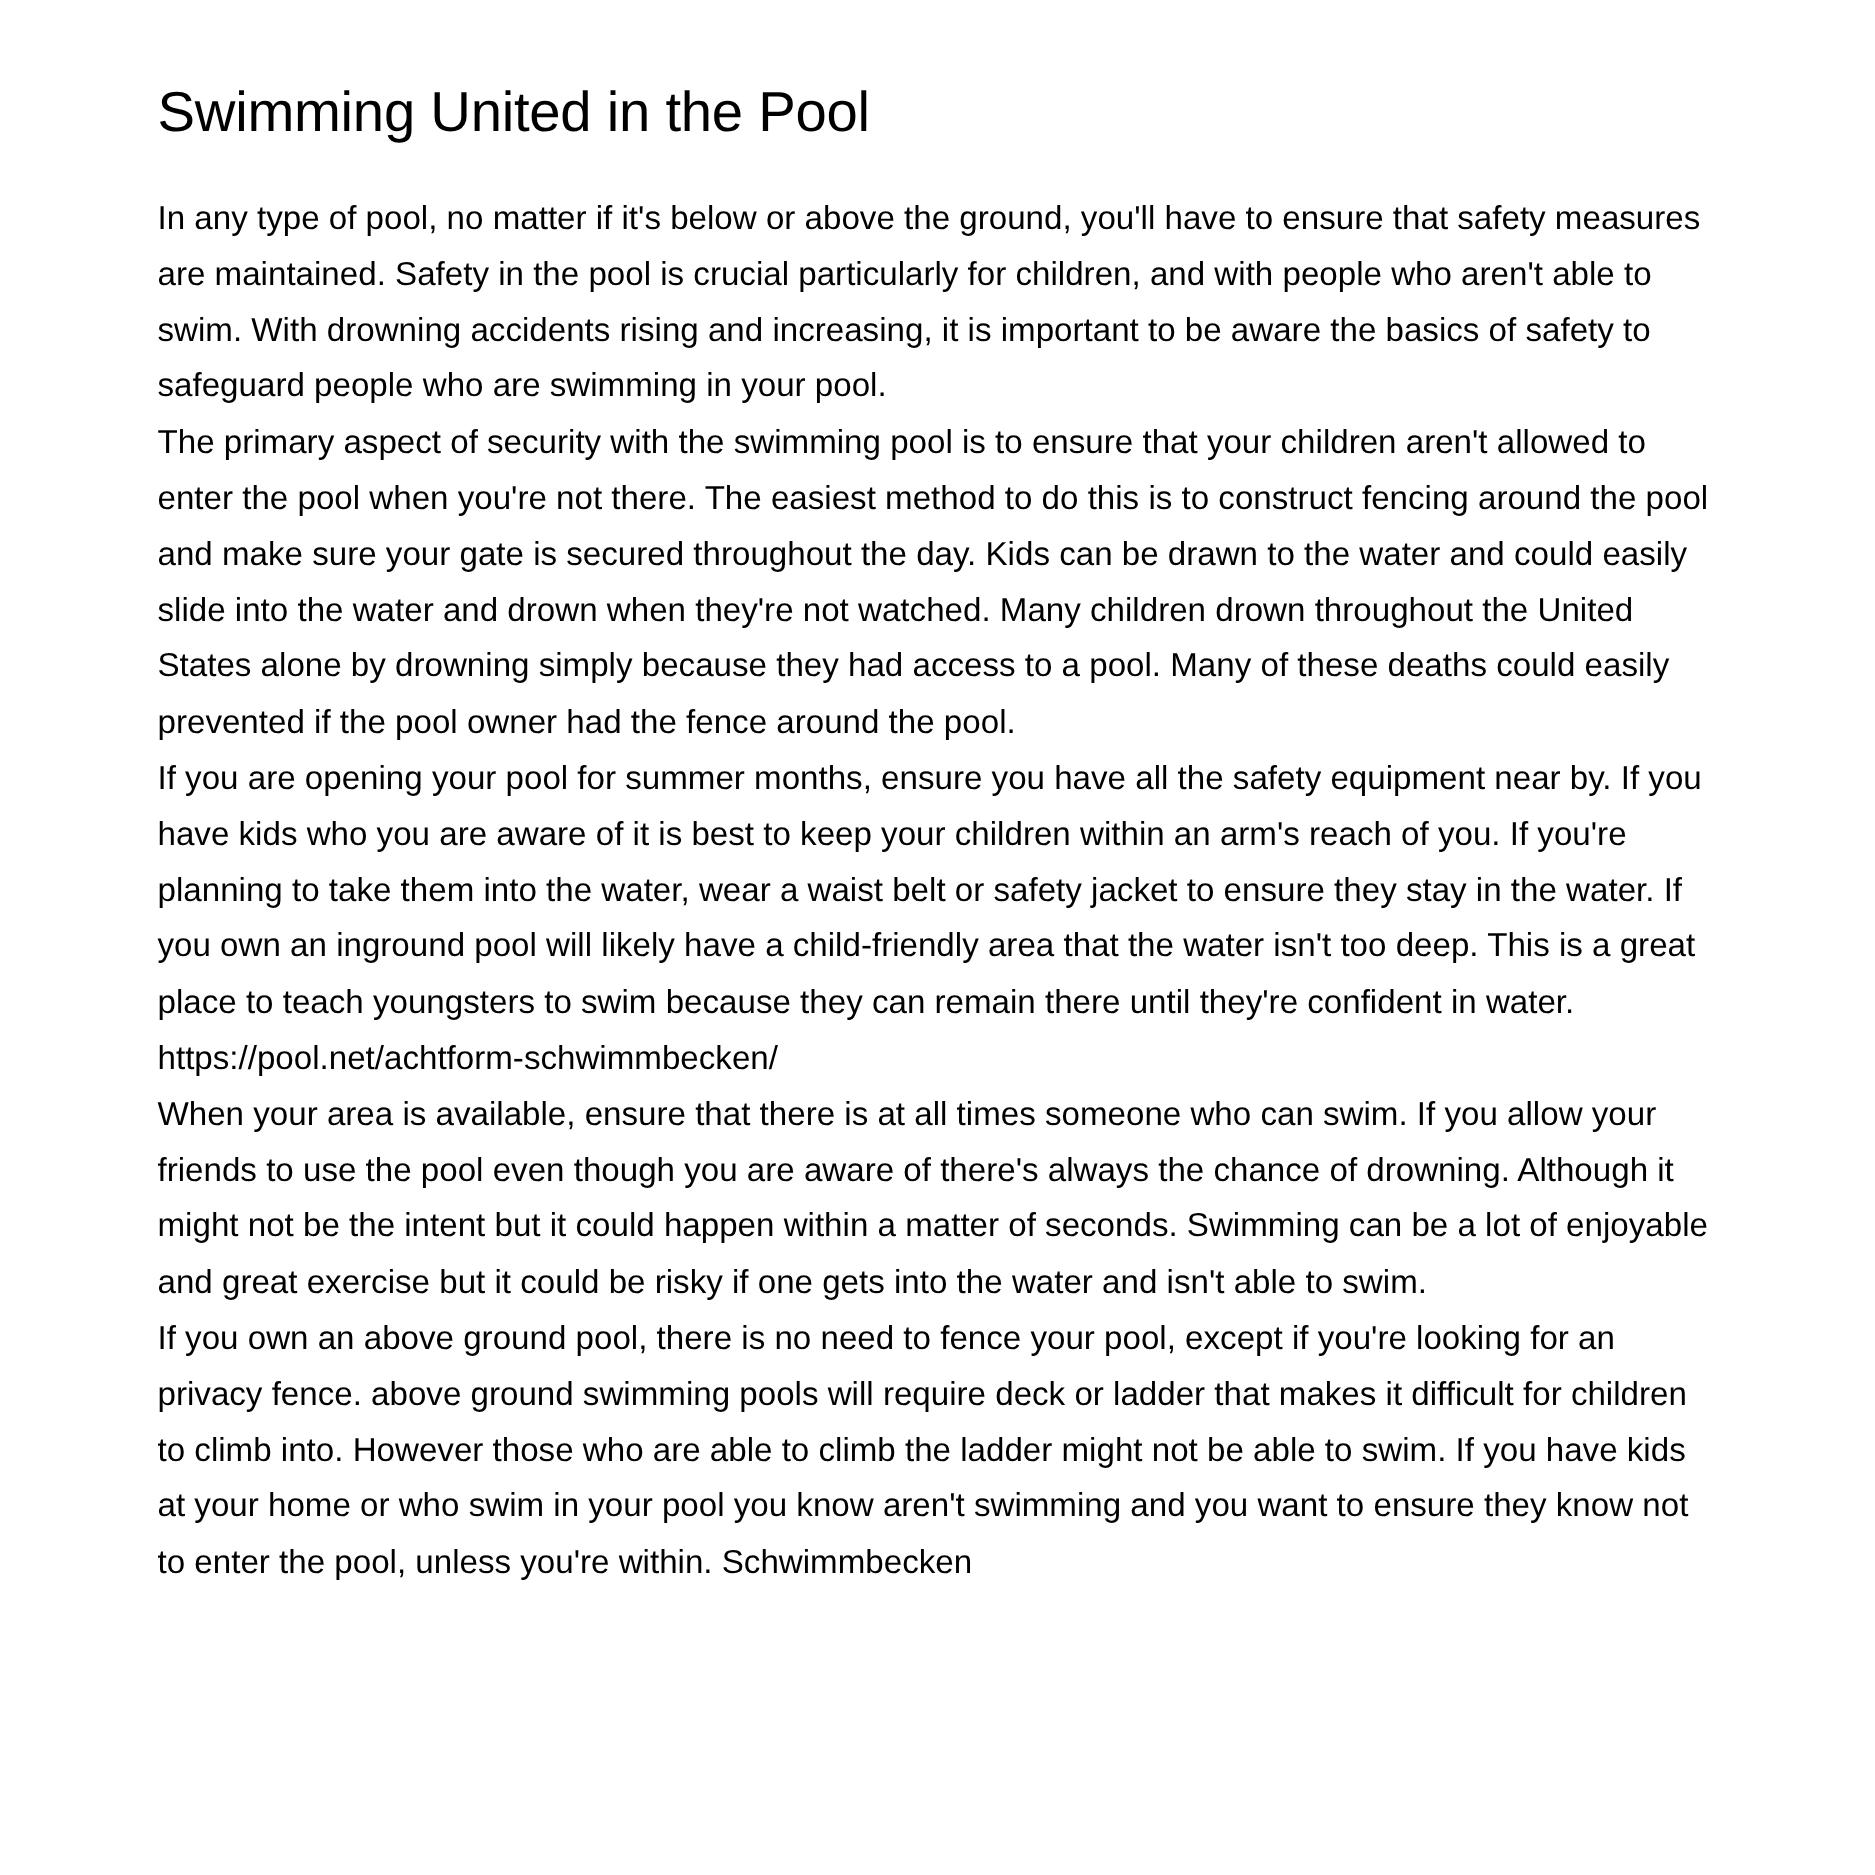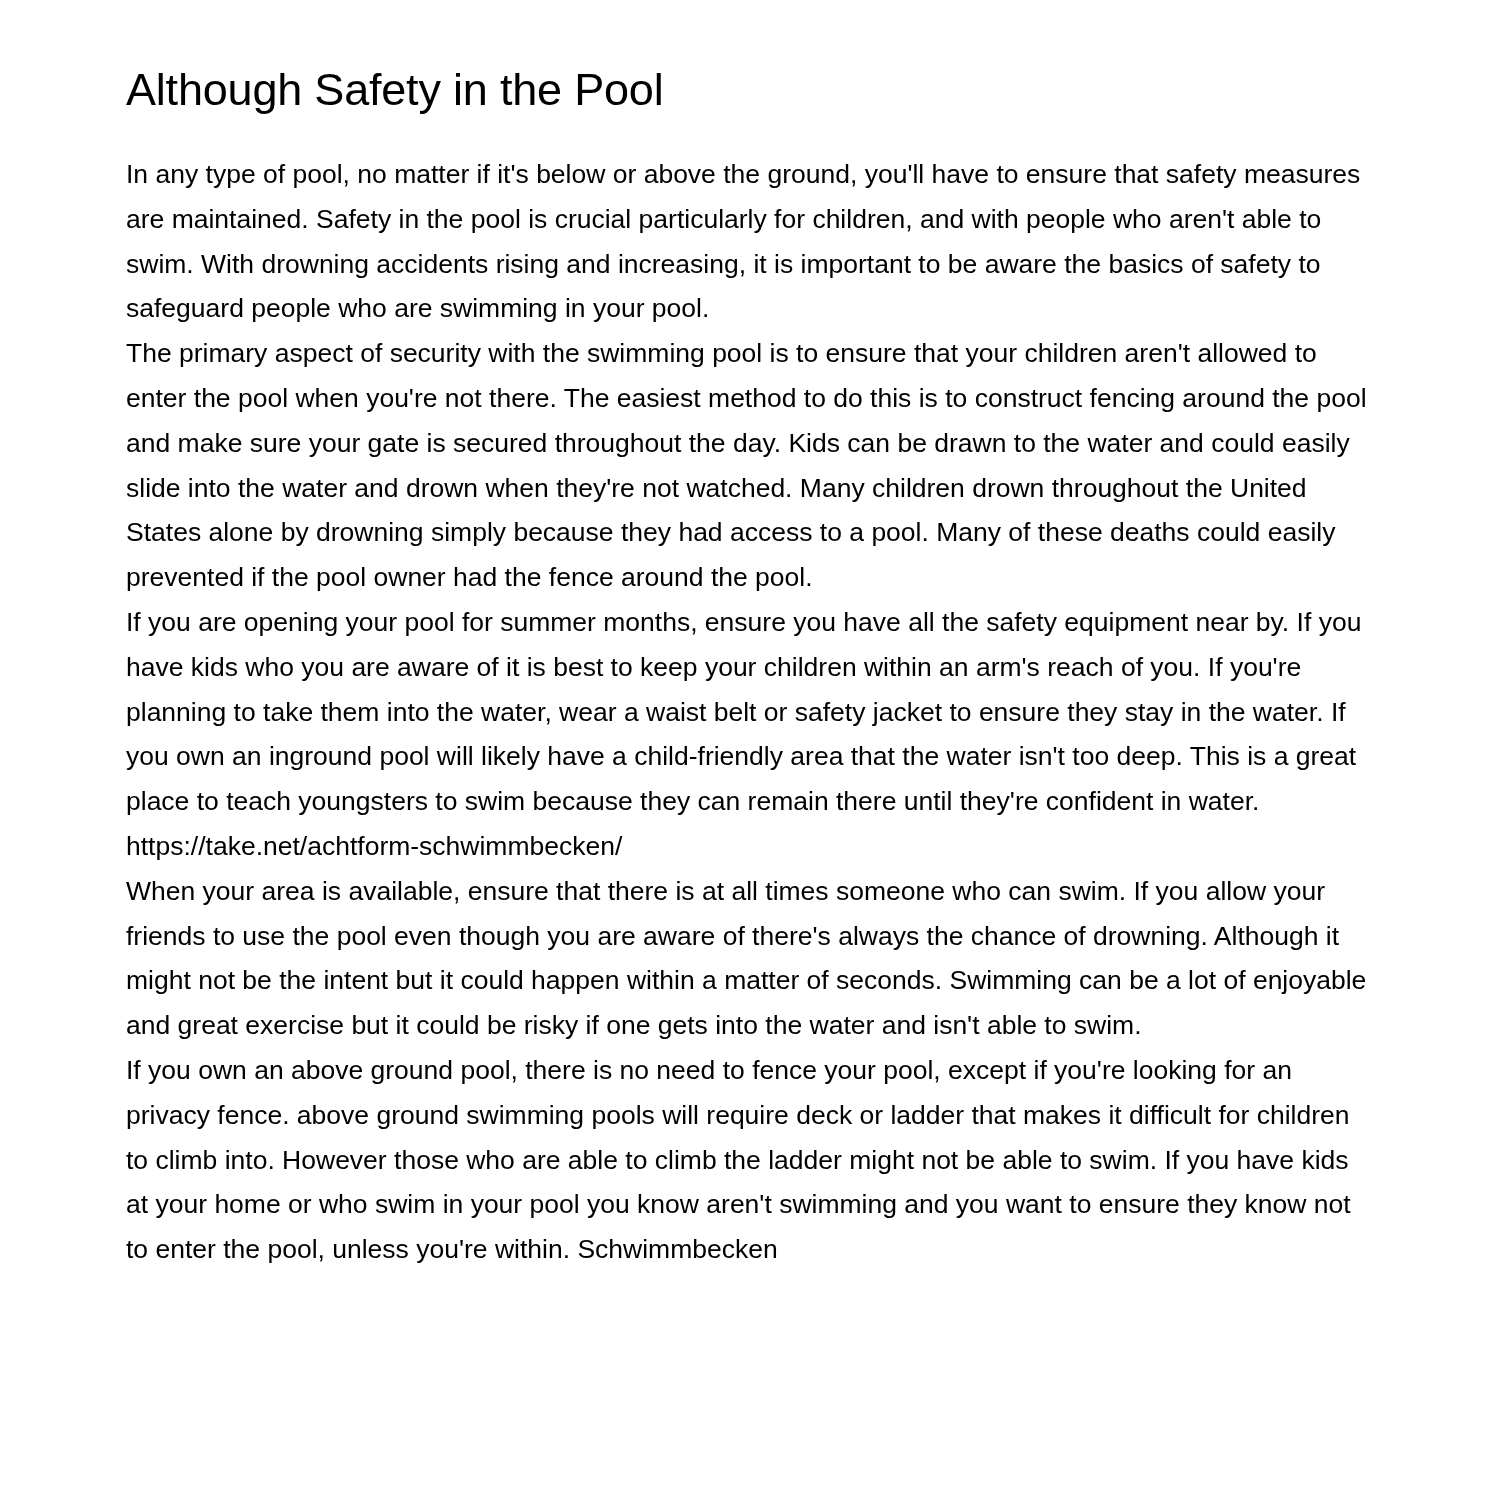--- a/index.html
+++ b/index.html
@@ -60,26 +60,26 @@
     white-space: nowrap;
   }
 </style>
 </head>
 <body>
 
 <div class="page">
 
   <div class="doc-body">
 
-    <h1 class="doc-title">Although Safety in the Pool</h1>
+    <h1 class="doc-title">Swimming United in the Pool</h1>
 
     <div class="paragraphs">
       <p class="para">In any type of pool, no matter if it's below or above the ground, you'll have to ensure that safety measures are maintained. Safety in the pool is crucial particularly for children, and with people who aren't able to swim. With drowning accidents rising and increasing, it is important to be aware the basics of safety to safeguard people who are swimming in your pool.</p>
       <p class="para">The primary aspect of security with the swimming pool is to ensure that your children aren't allowed to enter the pool when you're not there. The easiest method to do this is to construct fencing around the pool and make sure your gate is secured throughout the day. Kids can be drawn to the water and could easily slide into the water and drown when they're not watched. Many children drown throughout the United States alone by drowning simply because they had access to a pool. Many of these deaths could easily prevented if the pool owner had the fence around the pool.</p>
       <p class="para">If you are opening your pool for summer months, ensure you have all the safety equipment near by. If you have kids who you are aware of it is best to keep your children within an arm's reach of you. If you're planning to take them into the water, wear a waist belt or safety jacket to ensure they stay in the water. If you own an inground pool will likely have a child-friendly area that the water isn't too deep. This is a great place to teach youngsters to swim because they can remain there until they're confident in water.</p>
-      <p class="para url-line">https://take.net/achtform-schwimmbecken/</p>
+      <p class="para url-line">https://pool.net/achtform-schwimmbecken/</p>
       <p class="para">When your area is available, ensure that there is at all times someone who can swim. If you allow your friends to use the pool even though you are aware of there's always the chance of drowning. Although it might not be the intent but it could happen within a matter of seconds. Swimming can be a lot of enjoyable and great exercise but it could be risky if one gets into the water and isn't able to swim.</p>
       <p class="para">If you own an above ground pool, there is no need to fence your pool, except if you're looking for an privacy fence. above ground swimming pools will require deck or ladder that makes it difficult for children to climb into. However those who are able to climb the ladder might not be able to swim. If you have kids at your home or who swim in your pool you know aren't swimming and you want to ensure they know not to enter the pool, unless you're within. Schwimmbecken</p>
     </div>
 
   </div>
 
 </div>
 
 </body></html>

